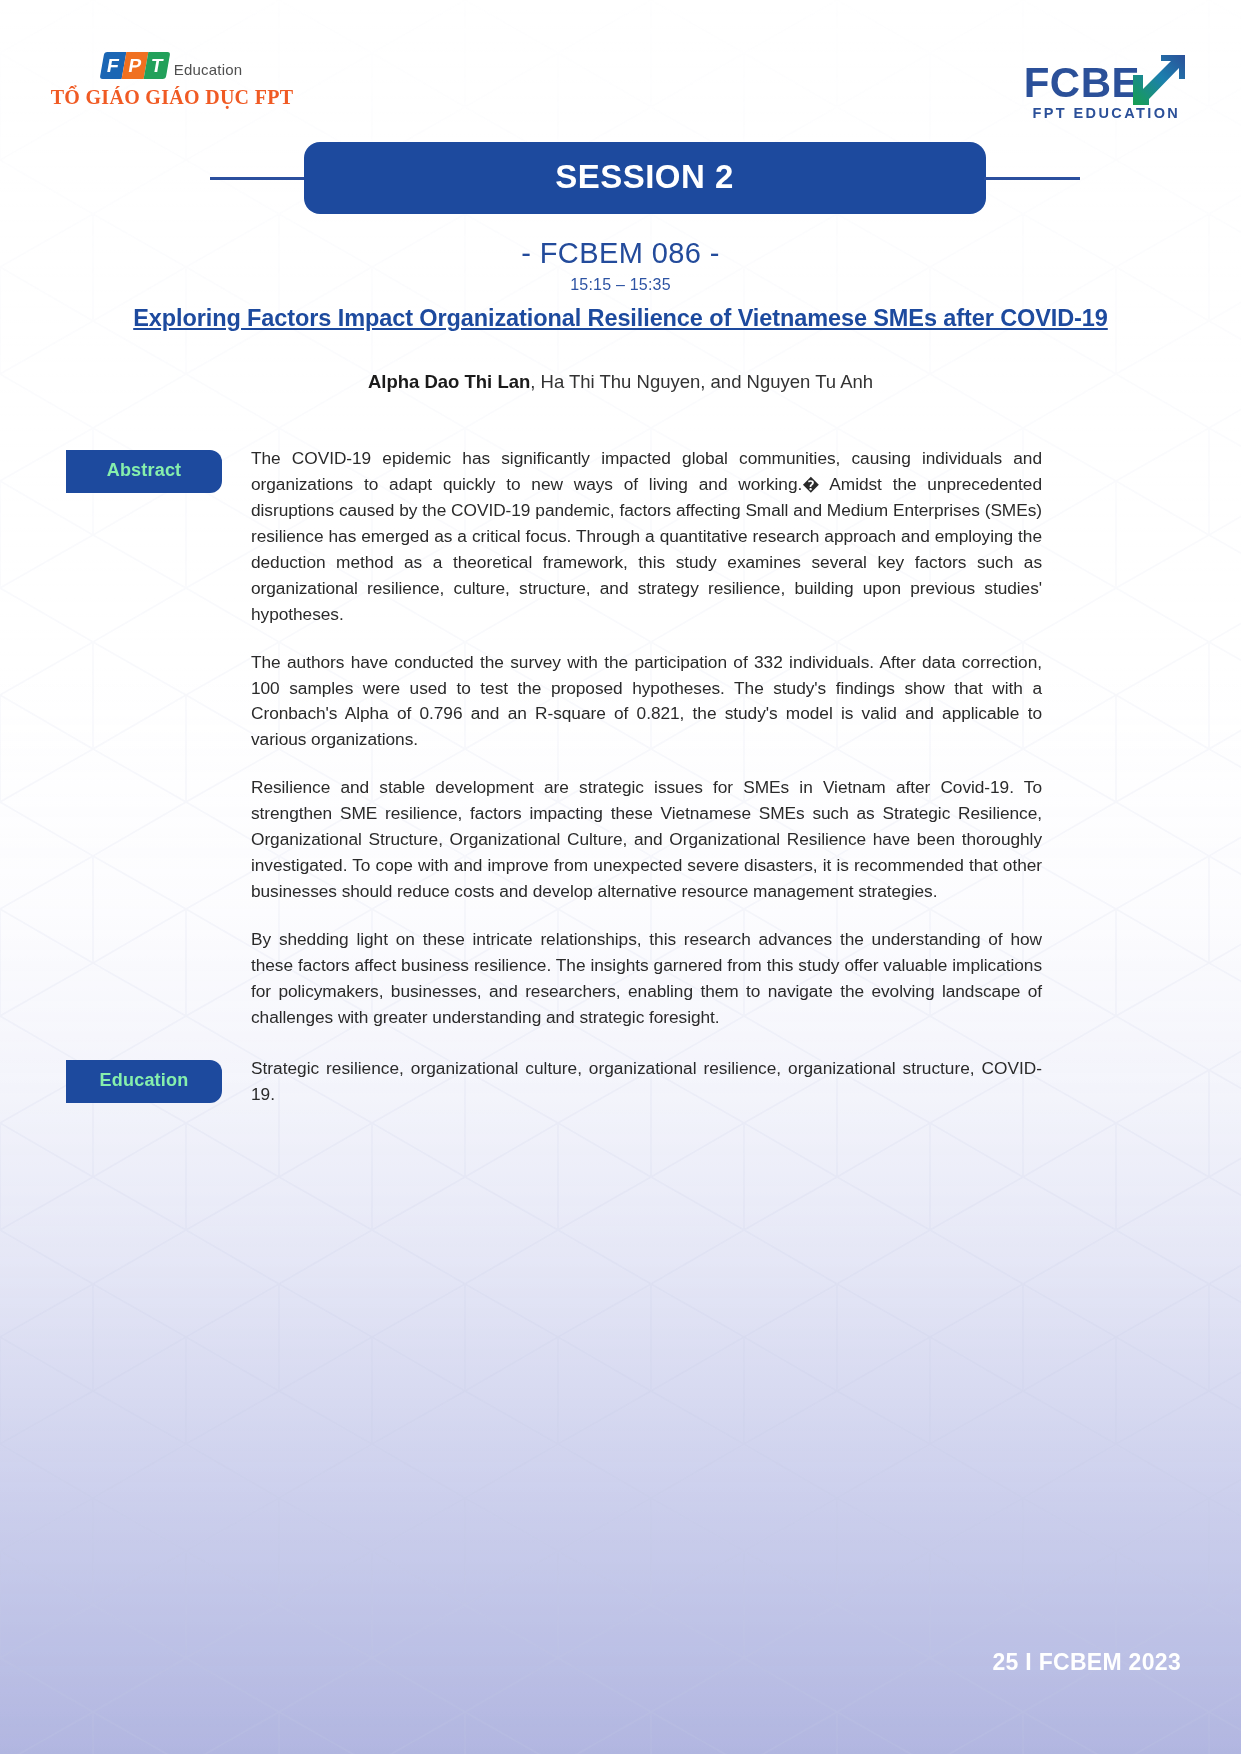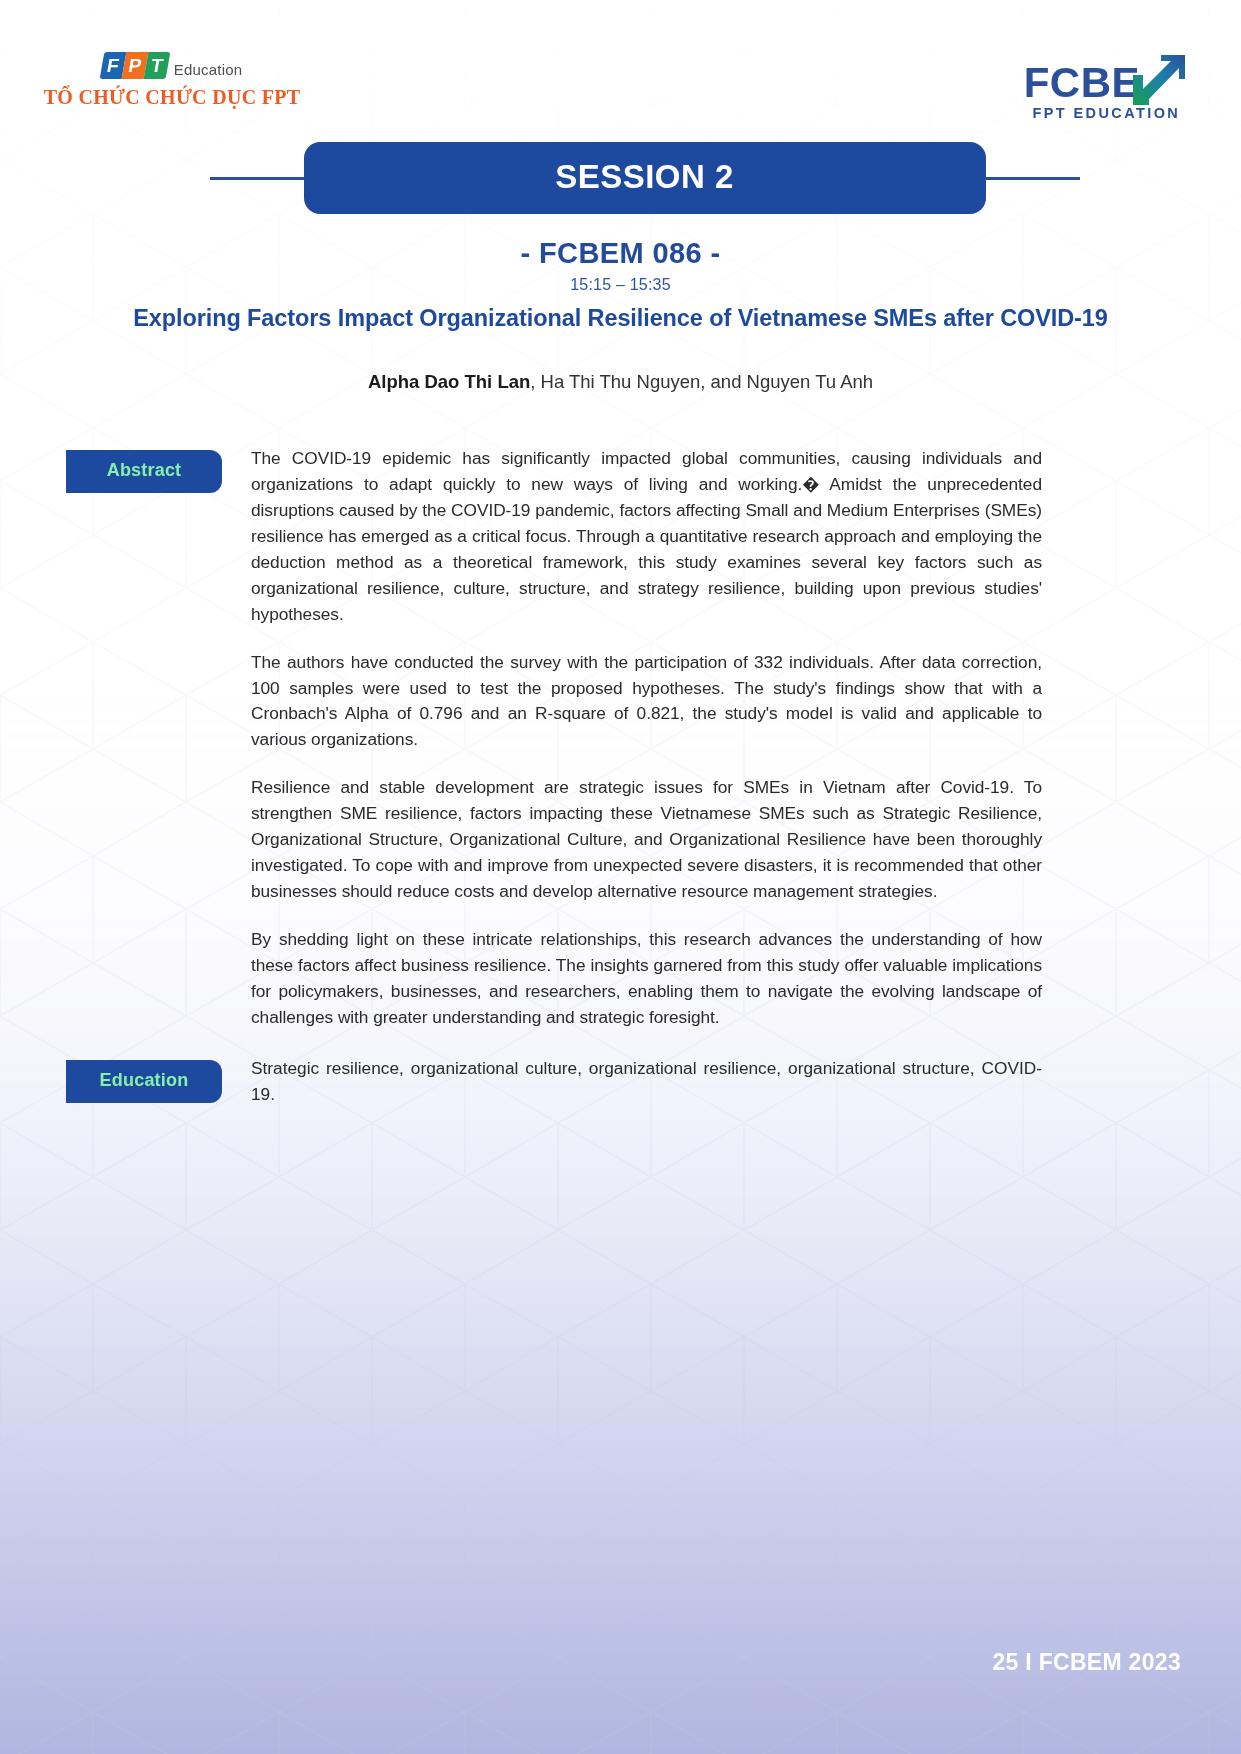--- a/index.html
+++ b/index.html
@@ -152,40 +152,41 @@
     border-radius: 16px;
   }
 
   
   .paper-code {
     position: absolute;
     left: 0; top: 237px; width: 1241px;
     text-align: center;
     color: #234b9b;
     font-size: 29px;
-    font-weight: bold;
+    font-weight: normal;
     letter-spacing: 0.4px;
   }
   .paper-time {
     position: absolute;
     left: 0; top: 276px; width: 1241px;
     text-align: center;
     color: #2d53a3;
     font-size: 16px;
     letter-spacing: 0.2px;
   }
   .paper-title {
     position: absolute;
     left: 90px; top: 303px; width: 1061px;
     text-align: center;
     color: #1d4a9e;
     font-size: 23.5px;
     font-weight: bold;
     line-height: 1.32;
     letter-spacing: -0.1px;
+    text-decoration: underline;
   }
   .paper-authors {
     position: absolute;
     left: 90px; top: 369px; width: 1061px;
     text-align: center;
     color: #333333;
     font-size: 18.5px;
     line-height: 1.4;
   }
   .paper-authors b { color: #1b1b1b; }
@@ -280,21 +281,21 @@
 
   <div class="logo-fpt">
     <div class="fpt-mark">
       <span class="fpt-letters">
         <span class="fpt-f">F</span>
         <span class="fpt-p">P</span>
         <span class="fpt-t">T</span>
       </span>
       <span class="fpt-edu">Education</span>
     </div>
-    <div class="fpt-vn">TỔ CHỨC CHỨC DỤC FPT</div>
+    <div class="fpt-vn">TỔ GIÁO GIÁO DỤC FPT</div>
   </div>
 
   <div class="logo-fcbem">
     <div class="fcbem-top">
       <span class="fcbem-word">FCBE</span>
       <svg class="fcbem-arrow" width="58" height="50" viewBox="0 0 58 50" aria-hidden="true">
         <defs>
           <linearGradient id="arrGrad" x1="0" y1="1" x2="1" y2="0">
             <stop offset="0%" stop-color="#17a04f"></stop>
             <stop offset="55%" stop-color="#1c7fae"></stop>

